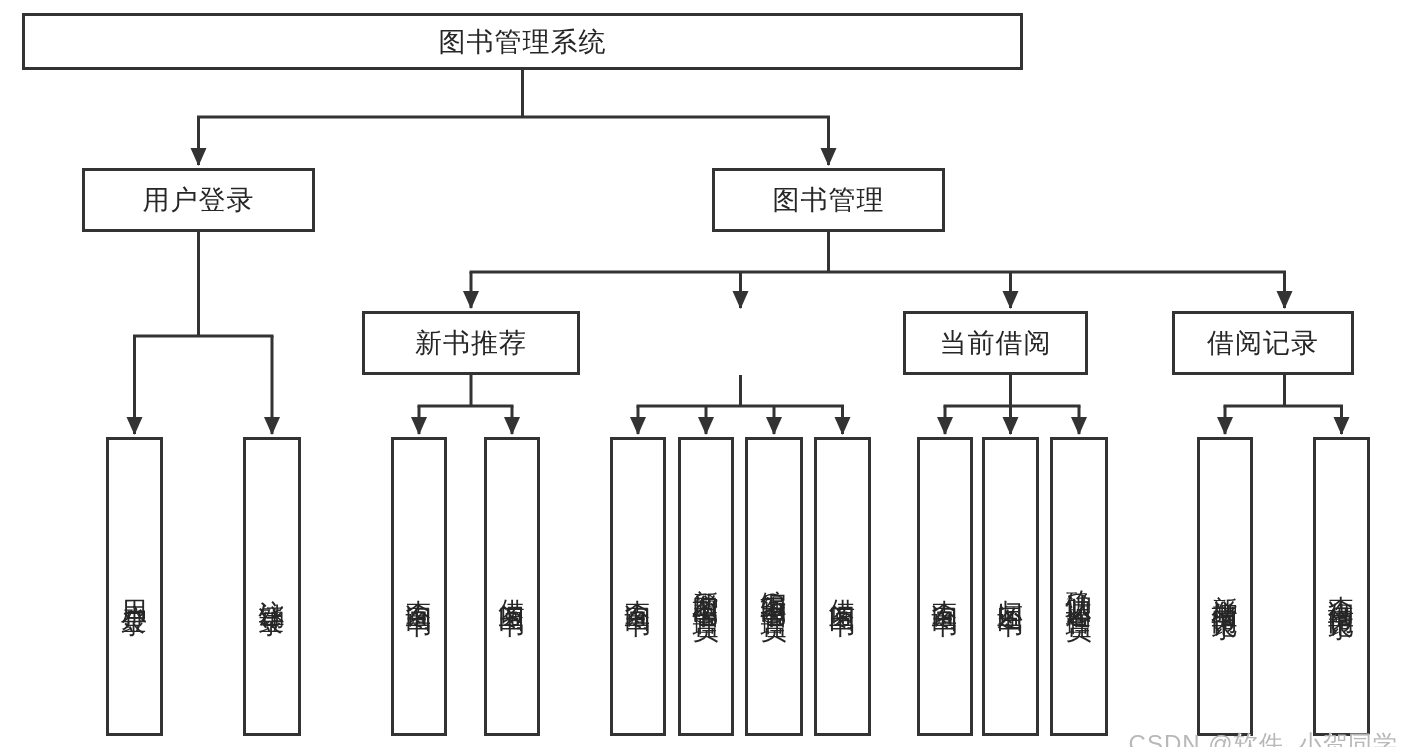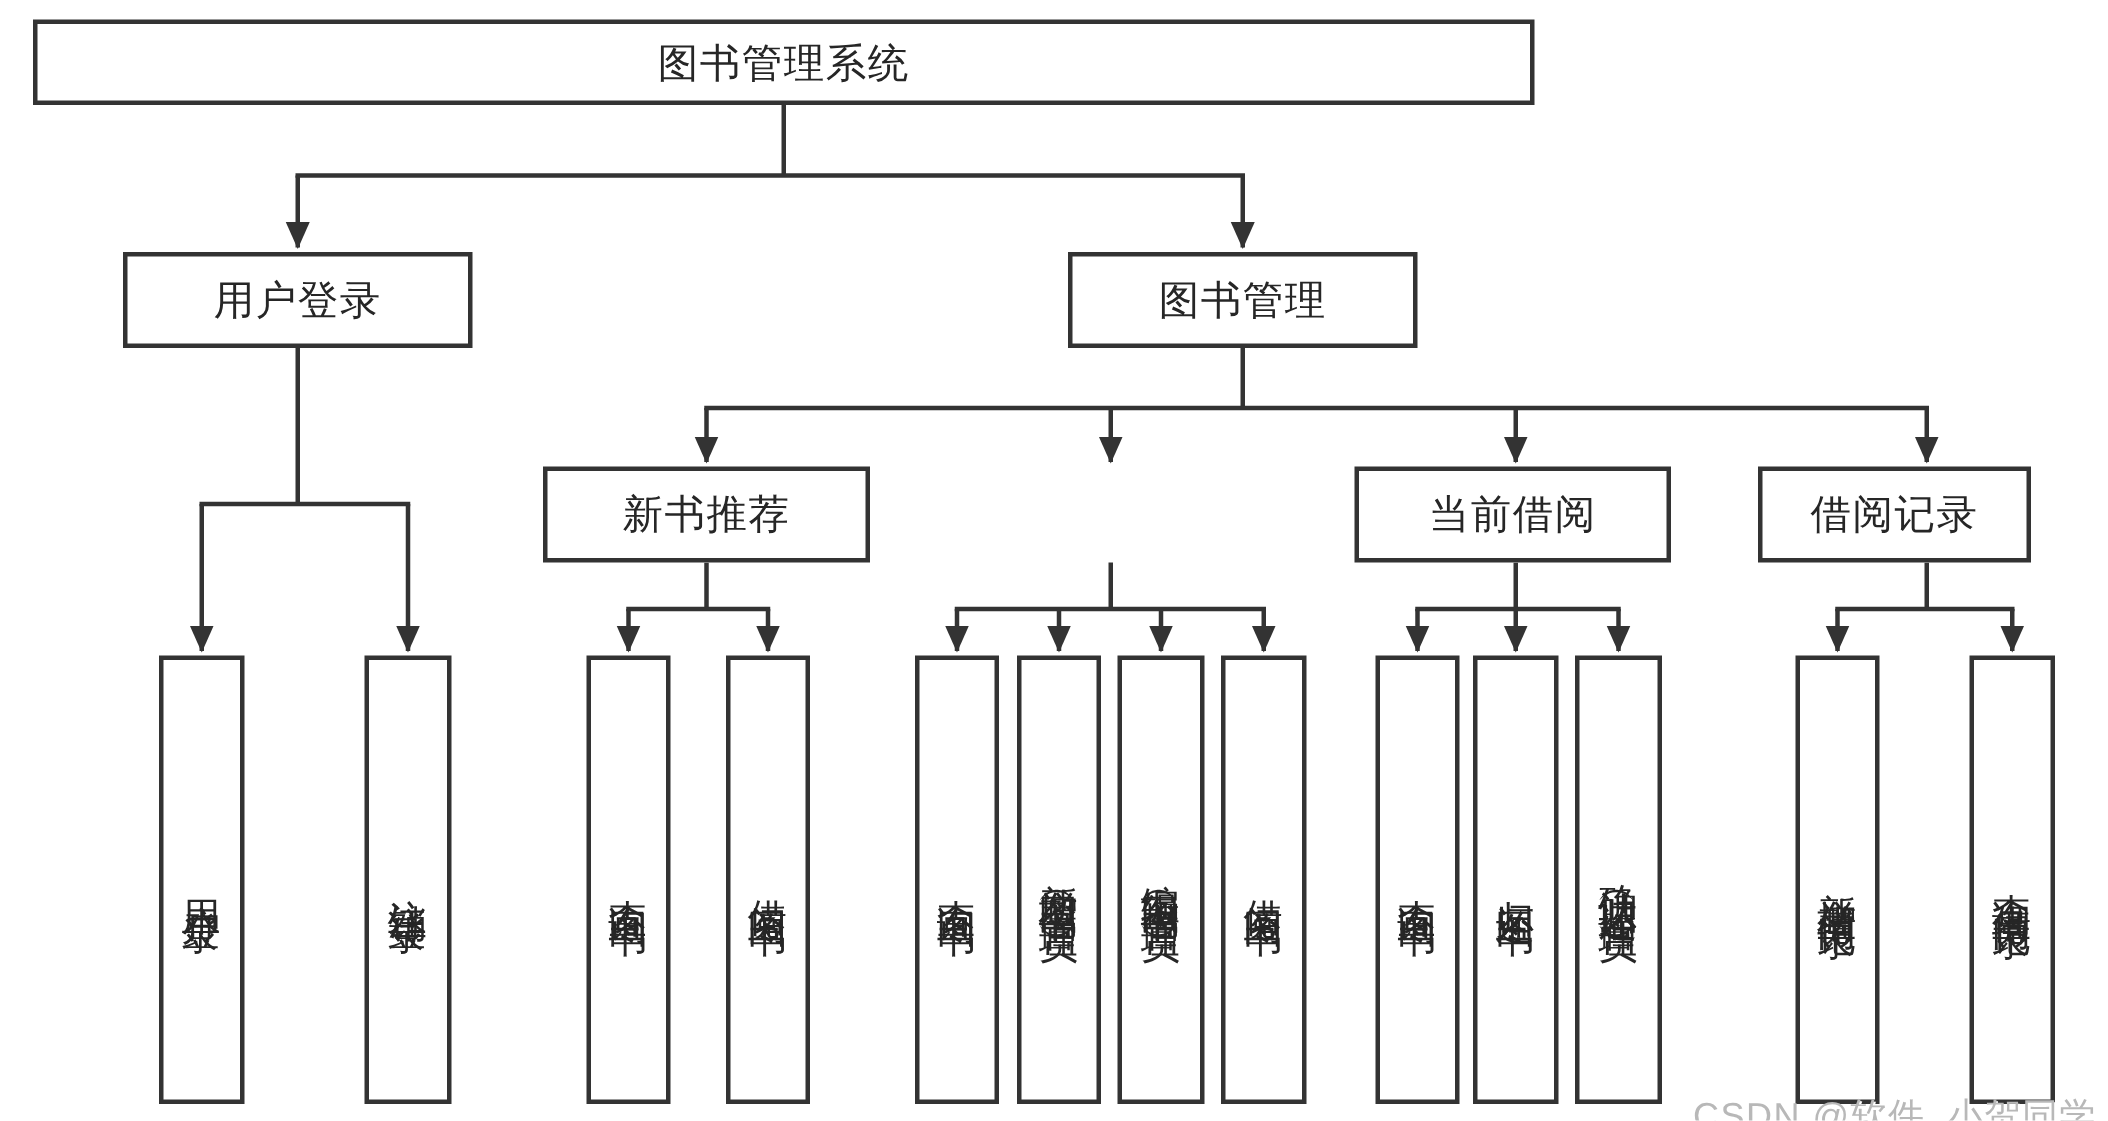--- a/index.html
+++ b/index.html
@@ -137,21 +137,21 @@
   <div class="node" style="left:82px; top:168px; width:233px; height:64px;">
     <span class="h-label">用户登录</span>
   </div>
   <div class="node" style="left:712px; top:168px; width:233px; height:64px;">
     <span class="h-label">图书管理</span>
   </div>
 
   <div class="node" style="left:362px; top:311px; width:218px; height:64px;">
     <span class="h-label">新书推荐</span>
   </div>
-  <div class="node" style="left:903px; top:311px; width:211px; height:64px;">
+  <div class="node" style="left:903px; top:311px; width:185px; height:64px;">
     <span class="h-label">当前借阅</span>
   </div>
   <div class="node" style="left:1172px; top:311px; width:182px; height:64px;">
     <span class="h-label">借阅记录</span>
   </div>
 
   <div class="node" style="left:106px; top:437px; width:57px; height:299px;">
     <span class="v-label">用户登录</span>
   </div>
   <div class="node" style="left:243px; top:437px; width:58px; height:299px;">

